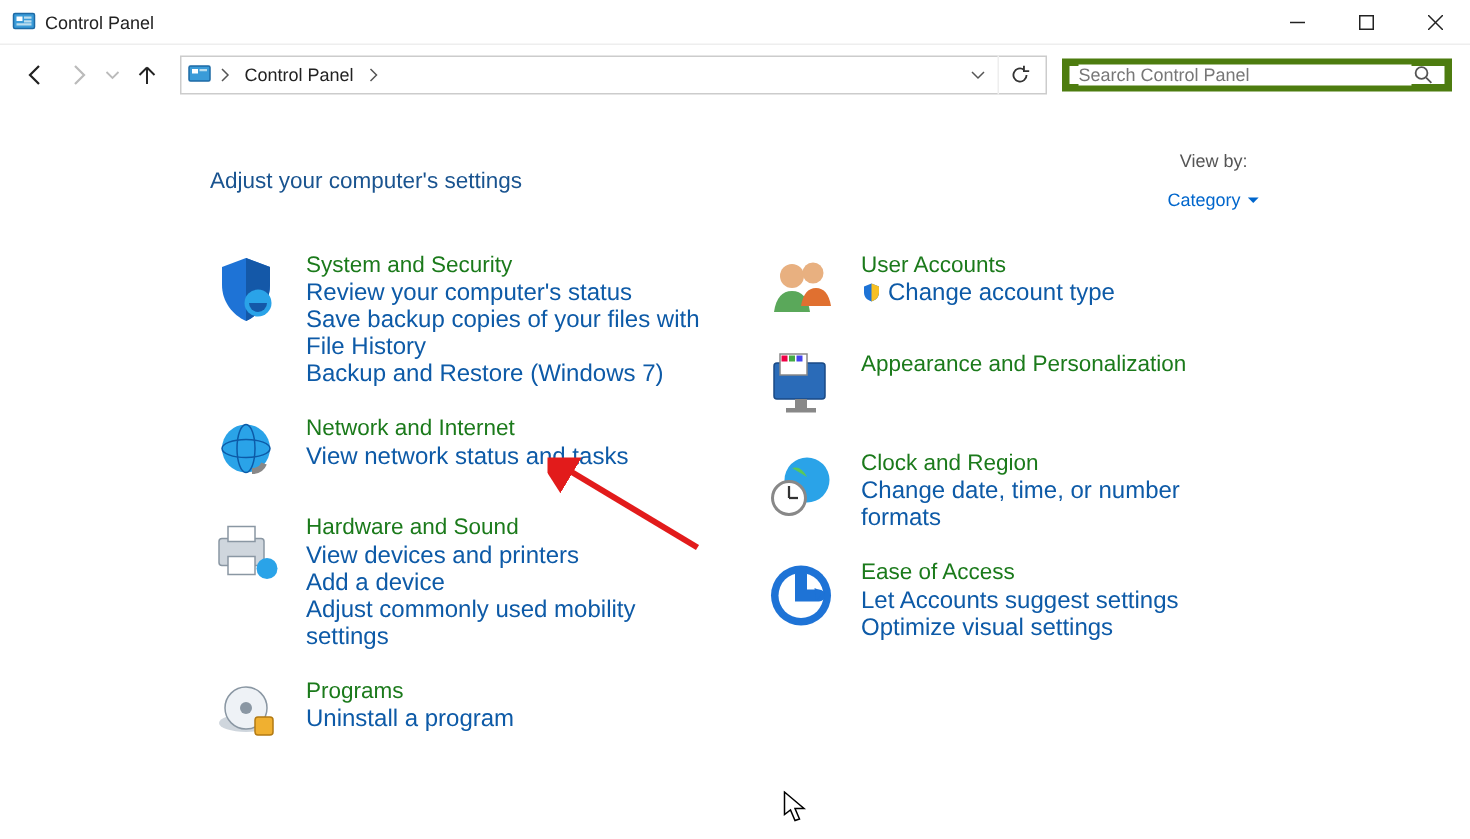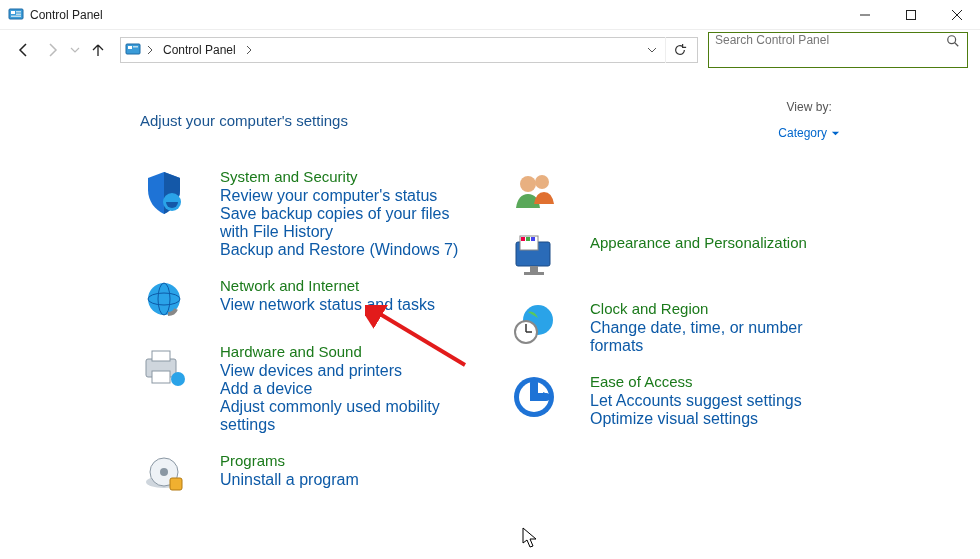--- a/index.html
+++ b/index.html
@@ -73,24 +73,24 @@
     cursor:pointer;
   }
   .refresh-btn {
     width: 28px; height: 26px;
     display:flex; align-items:center; justify-content:center;
     border-left: 1px solid #eee;
     cursor:pointer;
     color:#333;
   }
   .search-box {
-    width: 260px; height: 36px;
-    border: 1px solid #4d7c0f;
-    display: flex;
-    align-items: flex-start;
+    width: 260px; height: 22px;
+    border: 5px solid #4d7c0f;
+    display: flex;
+    align-items: center;
     padding: 0 6px;
   }
   .search-input {
     flex: 1;
     border: none;
     outline: none;
     font-size: 12px;
     font-family: inherit;
     color: #555;
   }
@@ -111,21 +111,21 @@
     color: #0066cc; cursor: pointer;
     display:flex; align-items:center; gap:4px;
   }
   .cols {
     display: flex;
     gap: 40px;
   }
   .col { flex: 1; }
   .category {
     display: flex;
-    gap: 32px;
+    gap: 16px;
     margin-bottom: 18px;
   }
   .cat-icon {
     width: 48px; height: 48px;
     flex-shrink: 0;
   }
   .cat-body { padding-top: 0; }
   .cat-title {
     color: #1b7a1b;
     font-size: 15px;
@@ -342,20 +342,31 @@
 
       <div class="category">
         <div class="cat-icon">
           <svg viewBox="0 0 48 48">
               <circle cx="18" cy="16" r="8" fill="#e8b080"></circle>
               <path d="M6 40 q2-14 12-14 t12 14" fill="#5aa85a"></path>
               <circle cx="32" cy="14" r="7" fill="#e8b080"></circle>
               <path d="M24 36 q2-12 10-12 t10 12" fill="#e07030"></path>
             </svg>
         </div>
+        <div class="cat-body">
+          <div class="cat-title">User Accounts</div>
+          <a class="cat-link">
+            <span class="shield-inline">
+              <svg viewBox="0 0 14 14">
+                  <path d="M7 1 L12 3 V7 C12 10 10 12 7 13 C4 12 2 10 2 7 V3 Z" fill="#1e73d6"></path>
+                  <path d="M7 1 V13 C10 12 12 10 12 7 V3 Z" fill="#f7c022"></path>
+                </svg>
+            </span><span>Change account type</span>
+          </a>
+        </div>
       </div>
 
       <div class="category">
         <div class="cat-icon">
           <svg viewBox="0 0 48 48">
               <rect x="6" y="8" width="34" height="24" rx="2" fill="#2a6bb8" stroke="#1a4a85"></rect>
               <rect x="20" y="32" width="8" height="6" fill="#888"></rect>
               <rect x="14" y="38" width="20" height="3" fill="#888"></rect>
               <rect x="10" y="2" width="18" height="14" fill="#fff" stroke="#888"></rect>
               <rect x="11" y="3" width="4" height="4" fill="#e04"></rect>

